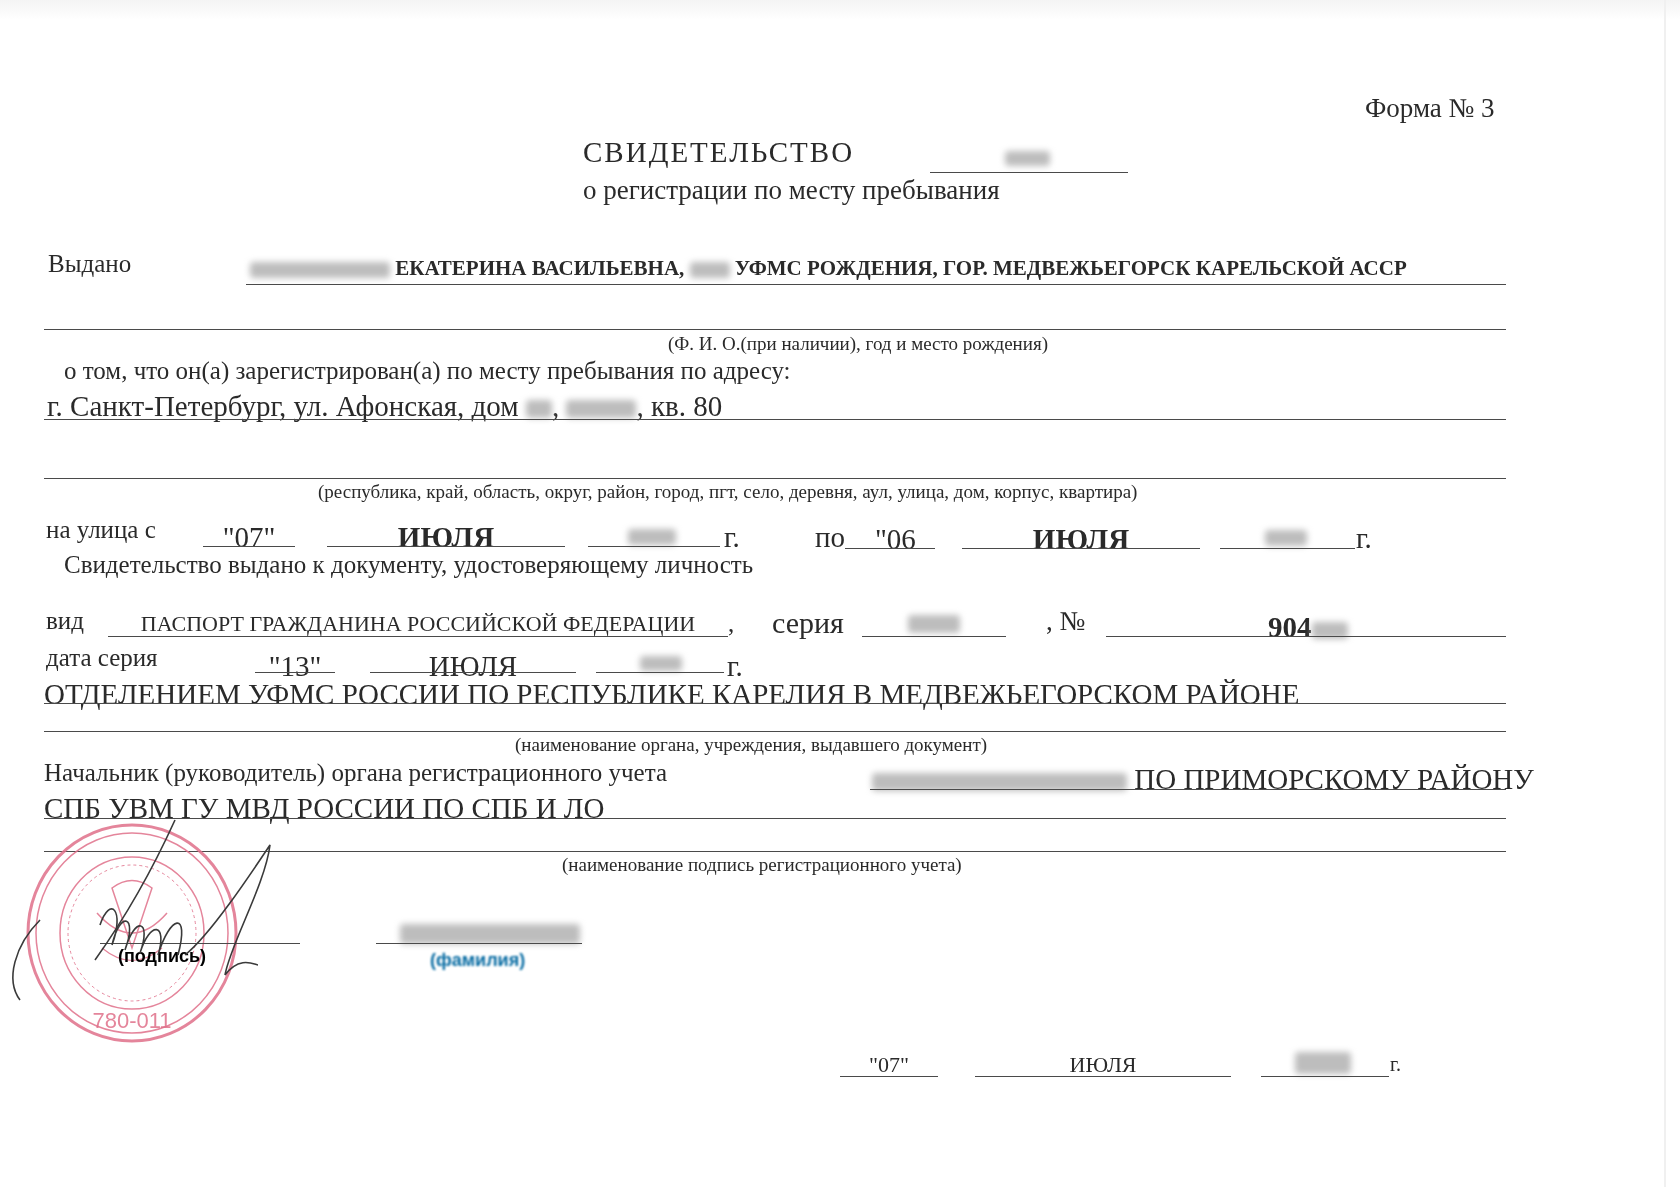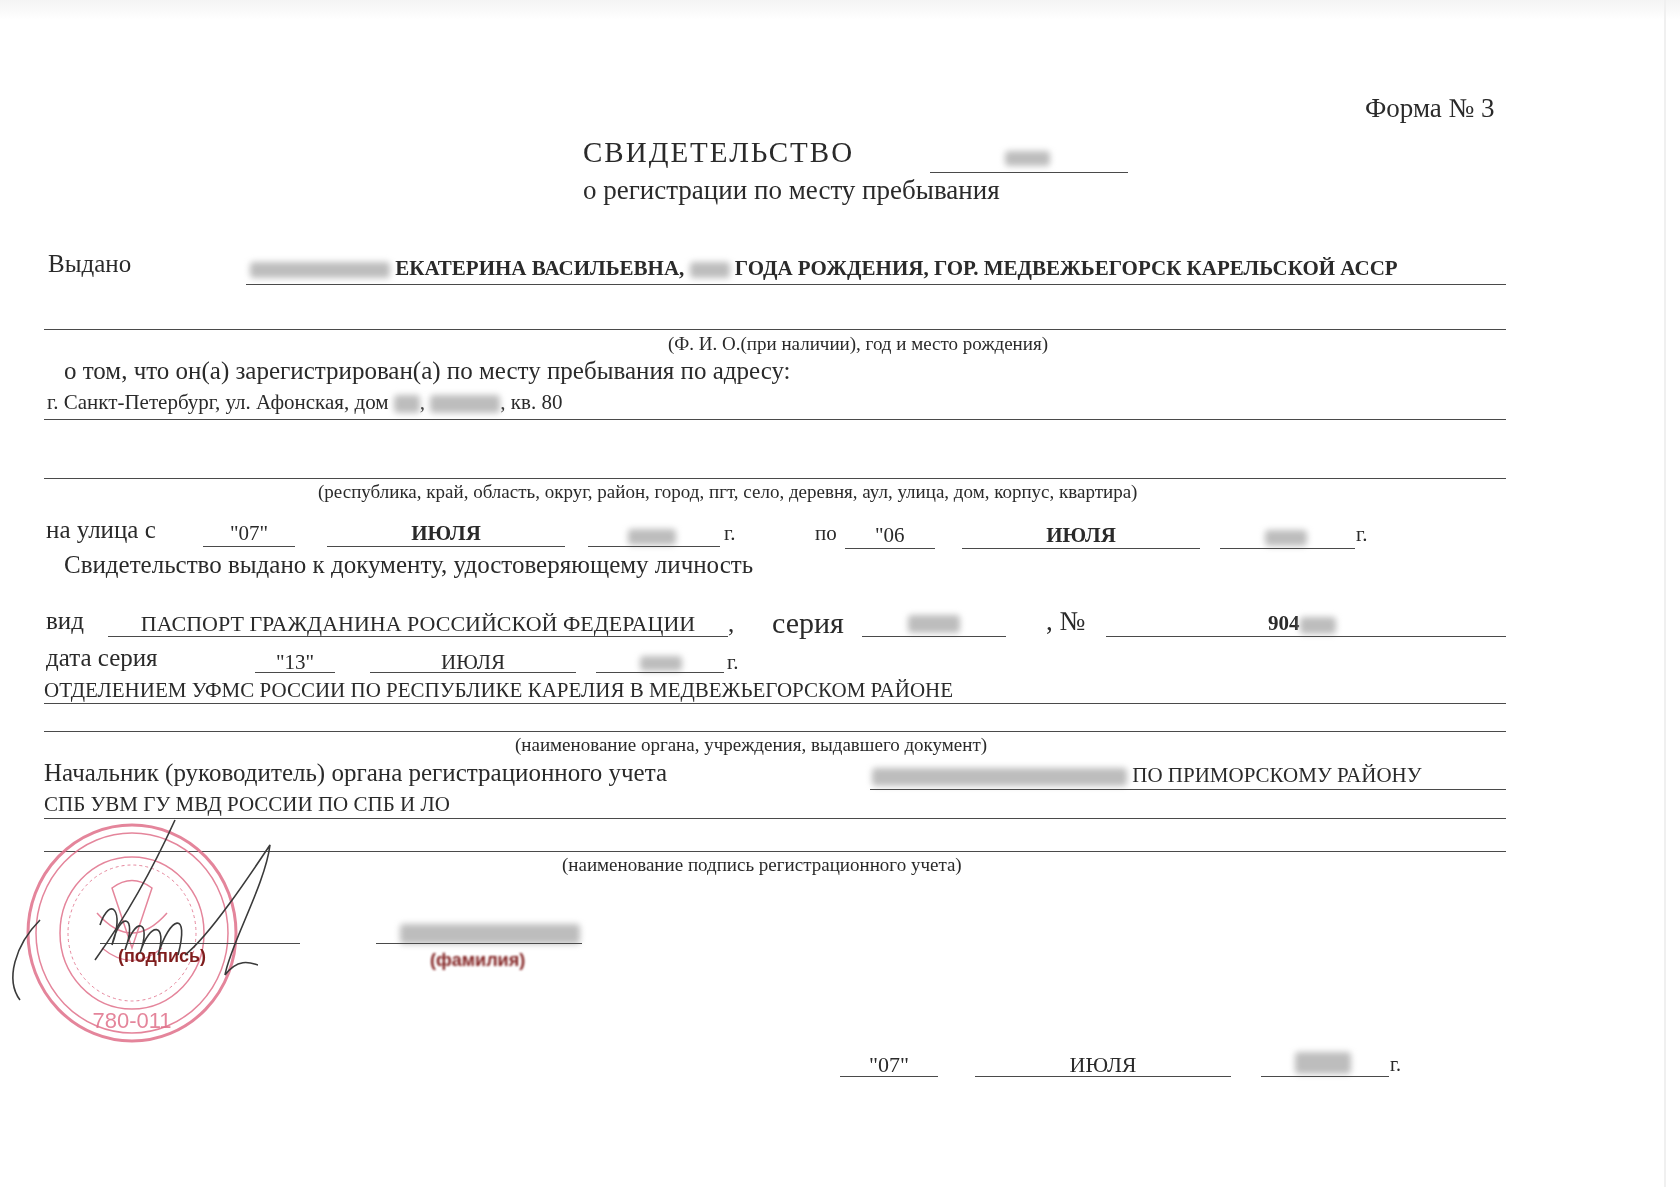--- a/index.html
+++ b/index.html
@@ -7,21 +7,21 @@
     width: 1680px; height: 1187px; position: relative; overflow: hidden;
     background: #ffffff;
     font-family: "Liberation Serif", "DejaVu Serif", serif;
     color: #2a2a2a;
   }
   .abs { position: absolute; white-space: nowrap; }
   .line { position: absolute; height: 0; border-top: 1.6px solid #4a4a4a; }
   .t-big { font-size: 27px; }
   .t-mid { font-size: 25px; }
   .t-small { font-size: 19px; }
-  .t-fill { font-size: 21px; }
+  .t-fill { font-size: 29px; }
   .bold { font-weight: bold; }
   .blur {
     display: inline-block; background: #bdbdbd; filter: blur(3px);
     border-radius: 4px; vertical-align: middle;
   }
   .center { text-align: center; }
   .right-edge { position: absolute; right: 14px; top: 0; bottom: 0; width: 2px; background: #f0f0f0; }
   .top-shade { position: absolute; left: 0; right: 0; top: 0; height: 20px; background: linear-gradient(#f4f4f4, #ffffff); }
 </style>
 </head>
@@ -34,21 +34,21 @@
 <div class="abs" style="left:583px; top:136px; font-size:29px; letter-spacing:2px;">СВИДЕТЕЛЬСТВО</div>
 <div class="abs" style="left:1005px; top:148px;"><span class="blur" style="width:45px;height:15px;"></span></div>
 <div class="line" style="left:930px; top:172px; width:198px;"></div>
 <div class="abs t-big" style="left:583px; top:175px;">о регистрации по месту пребывания</div>
 
 <div class="abs t-mid" style="left:48px; top:250px;">Выдано</div>
 <div class="abs t-fill bold" style="left:250px; top:256px; font-size:21px;">
   <span class="blur" style="width:140px;height:16px;"></span>
   <span>ЕКАТЕРИНА ВАСИЛЬЕВНА,</span>
   <span class="blur" style="width:40px;height:16px;"></span>
-  <span>ГОДА РОЖДЕНИЯ, ГОР. МЕДВЕЖЬЕГОРСК КАРЕЛЬСКОЙ АССР</span>
+  <span>УФМС РОЖДЕНИЯ, ГОР. МЕДВЕЖЬЕГОРСК КАРЕЛЬСКОЙ АССР</span>
 </div>
 <div class="line" style="left:246px; top:284px; width:1260px;"></div>
 <div class="line" style="left:44px; top:329px; width:1462px;"></div>
 <div class="abs t-small" style="left:668px; top:333px;text-align:right;">(Ф. И. О.(при наличии), год и место рождения)</div>
 
 <div class="abs t-mid" style="left:64px; top:357px;">о том, что он(а) зарегистрирован(а) по месту пребывания по адресу:</div>
 <div class="abs t-fill" style="left:47px; top:390px;">
   <span>г. Санкт-Петербург, ул. Афонская, дом</span>
   <span class="blur" style="width:26px;height:18px;"></span><span>,</span>
   <span class="blur" style="width:70px;height:18px;"></span><span>, кв. 80</span>
@@ -122,34 +122,34 @@
     <ellipse cx="110" cy="115" rx="72" ry="76" stroke-width="1.5"></ellipse>
     <ellipse cx="110" cy="115" rx="64" ry="68" stroke-width="1" stroke-dasharray="3 3"></ellipse>
     <path d="M90 70 q20 -15 40 0 q-10 30 -20 60 q-10 -30 -20 -60z" stroke-width="1.5"></path>
     <path d="M75 95 q35 40 70 0" stroke-width="1.5"></path>
     <path d="M80 130 q30 25 60 0" stroke-width="1.2"></path>
   </g>
   <text x="110" y="210" text-anchor="middle" font-size="22" fill="#e0708a" opacity="0.85" font-family="Liberation Sans, sans-serif">780-011</text>
 </svg>
 
 <div class="line" style="left:100px; top:943px; width:200px;"></div>
-<div class="abs" style="left:118px; top:946px; font-size:18px; font-weight:bold; font-family:'Liberation Sans', sans-serif; color:#7f1d1d;">(подпись)</div>
+<div class="abs" style="left:118px; top:946px; font-size:18px; font-weight:bold; font-family:'Liberation Sans', sans-serif; color:#000000;">(подпись)</div>
 
 <svg class="abs" style="left:0px; top:815px;" width="300" height="200" viewBox="0 0 300 200">
   <g fill="none" stroke="#3a3a3a" stroke-width="1.6">
     <path d="M175 5 C150 60 120 110 95 145"></path>
     <path d="M100 110 C110 80 125 95 112 130 C120 95 138 100 125 135 C135 100 152 105 140 138 C150 105 168 108 158 140 C170 100 190 95 178 140"></path>
     <path d="M185 140 C210 120 250 60 270 30 C265 70 230 130 225 160 C240 140 255 150 258 150"></path>
     <path d="M40 105 C15 130 5 165 20 185"></path>
   </g>
 </svg>
 
 <div class="abs" style="left:400px; top:924px;"><span class="blur" style="width:180px;height:20px;"></span></div>
 <div class="line" style="left:376px; top:943px; width:206px;"></div>
-<div class="abs" style="left:430px; top:950px; font-size:18px; font-weight:bold; color:#7f1d1d; font-family:'Liberation Sans', sans-serif; filter:blur(0.8px);">(фамилия)</div>
+<div class="abs" style="left:430px; top:950px; font-size:18px; font-weight:bold; color:#0369a1; font-family:'Liberation Sans', sans-serif; filter:blur(0.8px);">(фамилия)</div>
 
 <div class="abs t-fill center" style="left:840px; top:1052px; width:98px; font-size:22px;">"07"</div>
 <div class="line" style="left:840px; top:1076px; width:98px;"></div>
 <div class="abs t-fill center" style="left:975px; top:1052px; width:256px; font-size:22px;">ИЮЛЯ</div>
 <div class="line" style="left:975px; top:1076px; width:256px;"></div>
 <div class="abs" style="left:1295px; top:1052px;"><span class="blur" style="width:56px;height:22px;"></span></div>
 <div class="line" style="left:1261px; top:1076px; width:128px;"></div>
 <div class="abs t-fill" style="left:1390px; top:1053px; font-size:20px;">г.</div>
 
 </body></html>

